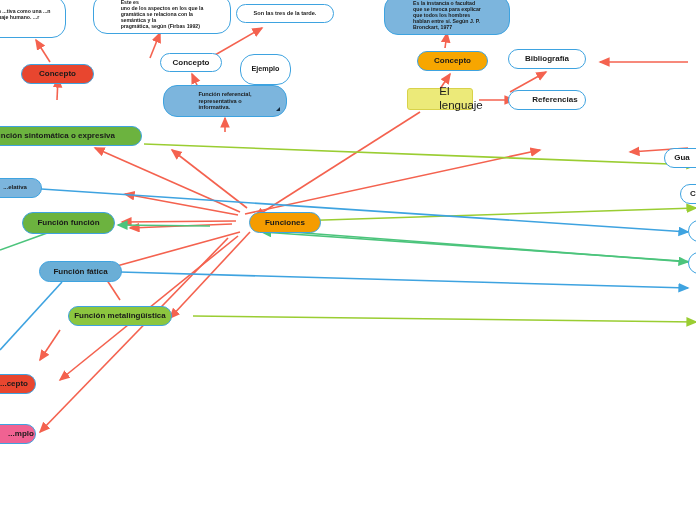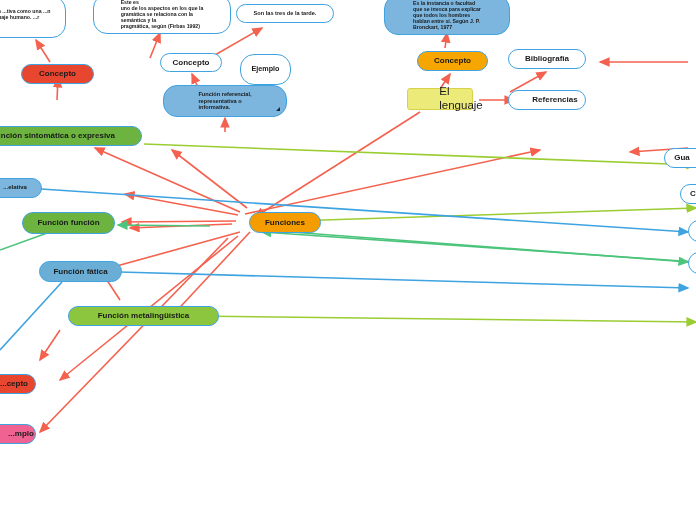--- a/index.html
+++ b/index.html
@@ -191,21 +191,21 @@
   </div>
 
   <div class="node n-orange2 fs-8" style="left:209px;top:212px;width:72px;height:21px;margin-left:40px;">
     <span>Funciones</span>
   </div>
 
   <div class="node n-blue fs-8" style="left:39px;top:261px;width:83px;height:21px;">
     <span>Función fática</span>
   </div>
 
-  <div class="node n-lightgreen fs-8" style="left:68px;top:306px;width:151px;height:20px;">
+  <div class="node n-lightgreen fs-8" style="left:68px;top:306px;width:104px;height:20px;">
     <span>Función metalingüística</span>
   </div>
 
   <div class="node n-red fs-8" style="left:-24px;top:374px;width:60px;height:20px;">
     <span style="margin-left:16px;">...cepto</span>
   </div>
 
   <div class="node n-pink fs-8" style="left:-24px;top:424px;width:60px;height:20px;">
     <span style="margin-left:30px;">...mplo</span>
   </div>

